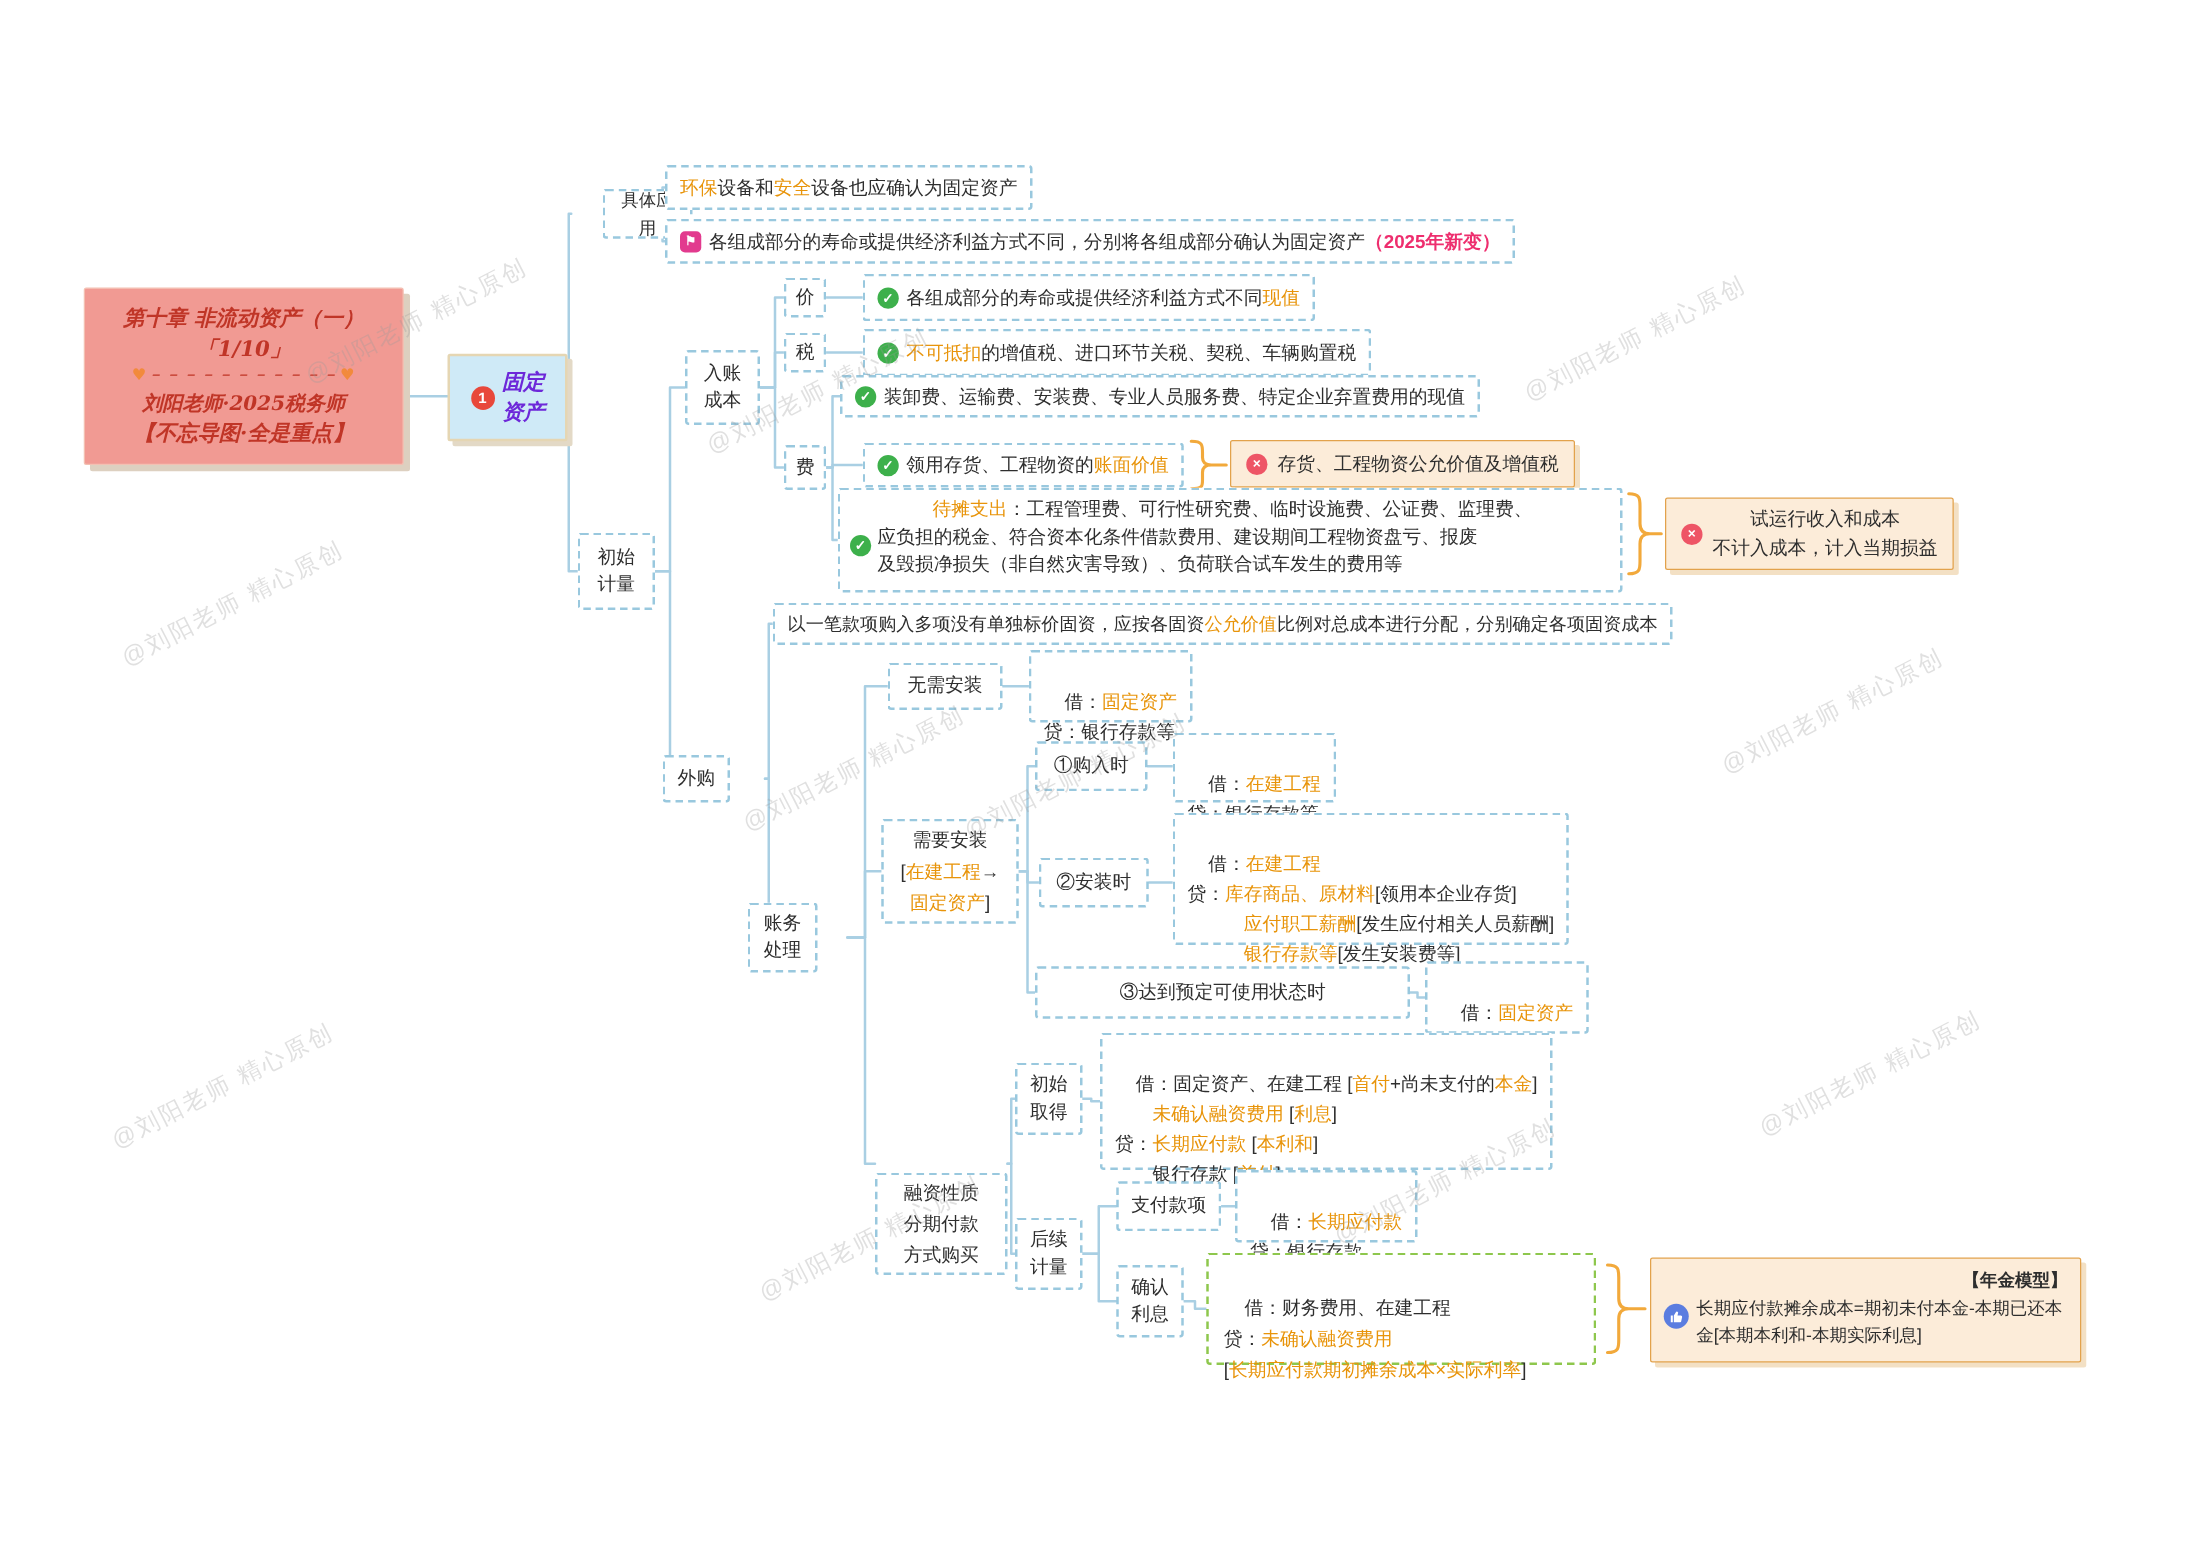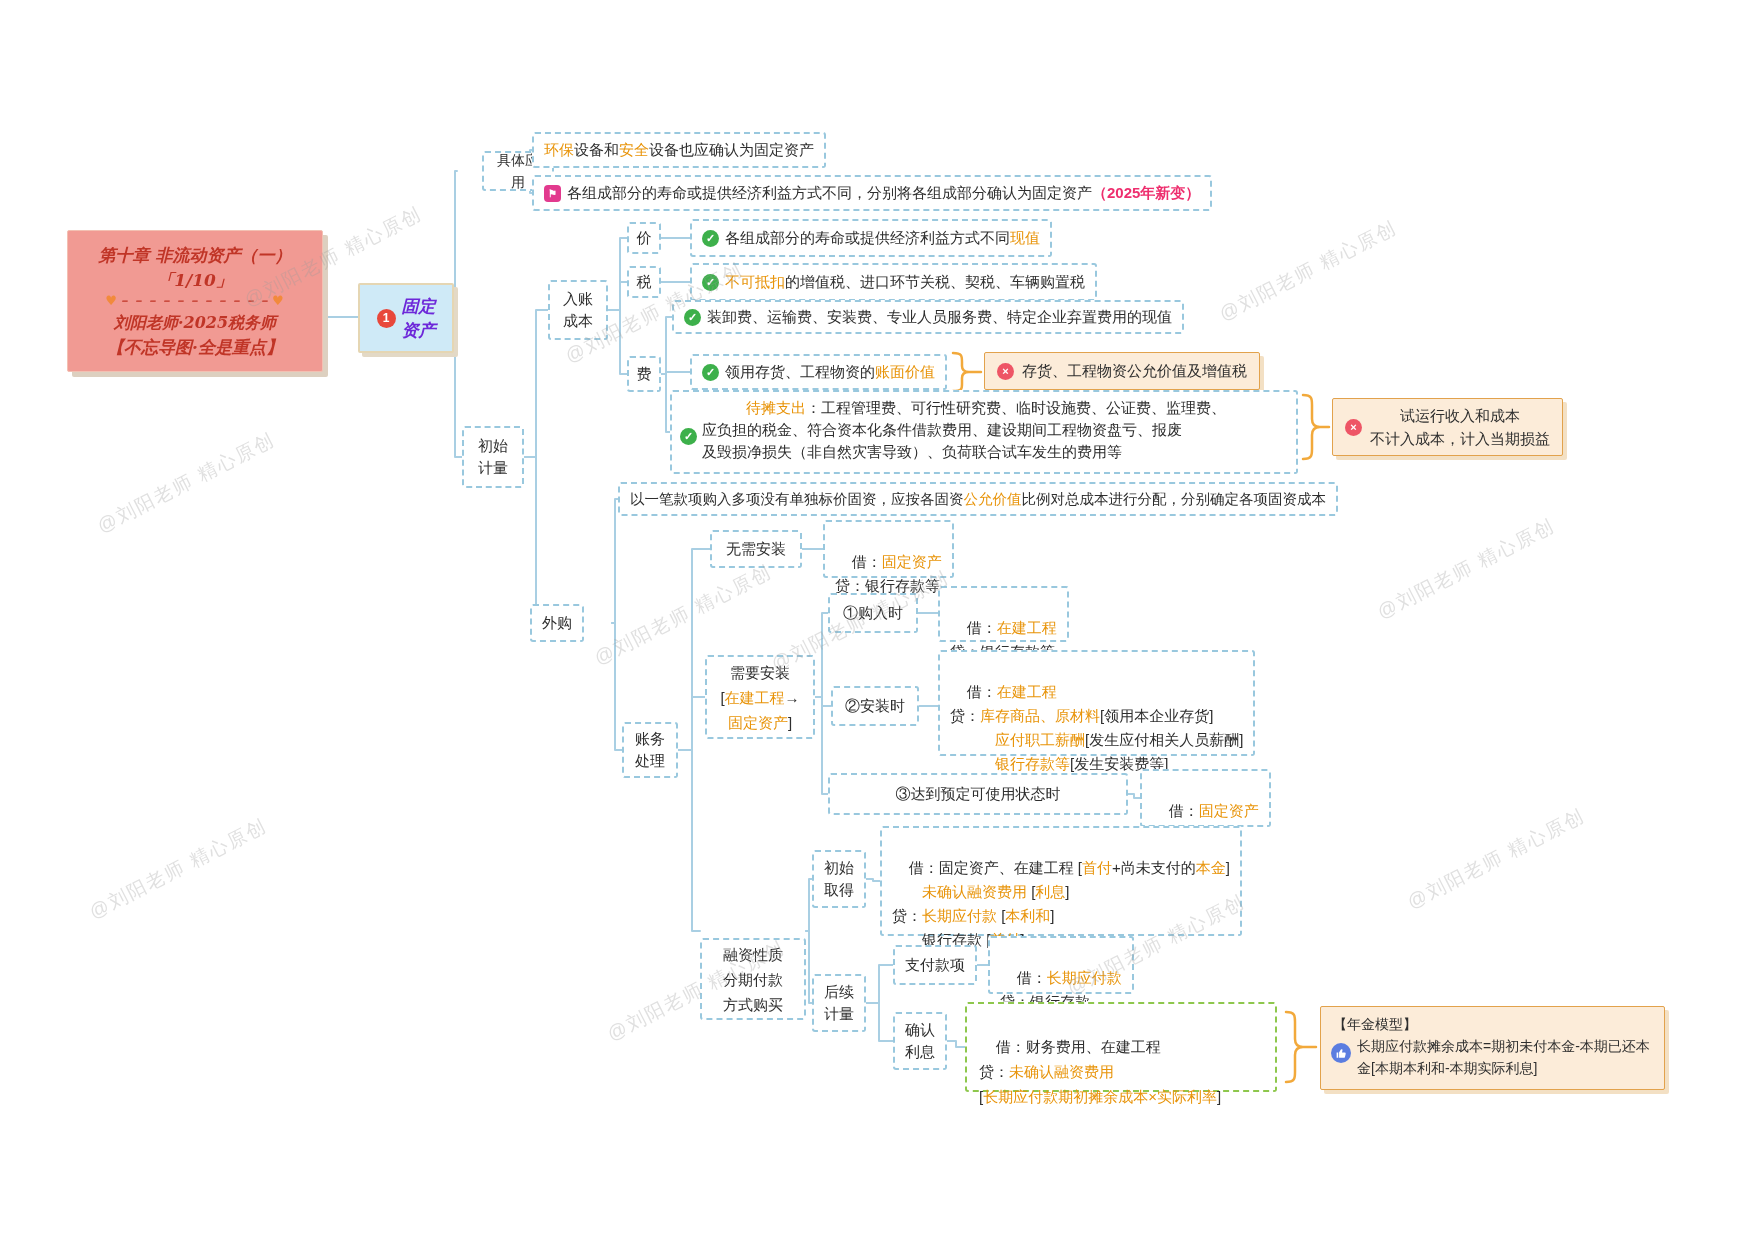--- a/index.html
+++ b/index.html
@@ -161,21 +161,21 @@
   <div class="peach peach-flex" style="left:1332px;top:398px;height:58px;">
     <span class="ic ic-cross">×</span>
     <span class="center2">试运行收入和成本
 不计入成本，计入当期损益</span>
   </div>
 
   <div class="leaf" style="left:618px;top:482px;height:34px;font-size:14.5px;">
     <span class="rich"><span>以一笔款项购入多项没有单独标价固资，应按各固资</span><span class="hl-o">公允价值</span><span>比例对总成本进行分配，分别确定各项固资成本</span></span>
   </div>
   <div class="node" style="left:530px;top:604px;width:54px;height:38px;">外购</div>
-  <div class="node" style="left:622px;top:722px;width:56px;height:56px;">账务
+  <div class="node" style="left:598px;top:722px;width:56px;height:56px;">账务
 处理</div>
 
   <div class="node" style="left:710px;top:530px;width:92px;height:38px;">无需安装</div>
   <div class="entry" style="left:823px;top:520px;height:58px;">
     <span class="rich"><span>借：</span><span class="hl-o">固定资产</span><span>
 贷：银行存款等</span></span>
   </div>
 
   <div class="node" style="left:705px;top:655px;width:110px;height:84px;line-height:25px;">
     <span class="rich" style="text-align:center;"><span>需要安装
@@ -225,21 +225,21 @@
 贷：</span><span class="hl-o">未确认融资费用</span><span>
 [</span><span class="hl-o">长期应付款期初摊余成本×实际利率</span><span>]</span></span>
   </div>
 
   <div class="peach" style="left:1320px;top:1006px;width:345px;height:84px;position:absolute;padding:6px 10px 6px 12px;font-size:14px;line-height:22px;">
     <span class="ic ic-thumb" style="position:absolute;left:10px;top:36px;">
       <svg width="13" height="13" viewBox="0 0 24 24">
           <path d="M3 10h3v10H3zM7.5 20h8.8c1 0 1.9-.7 2.1-1.7l1.4-6A2 2 0 0 0 17.8 10h-4.9l.8-3.3A1.8 1.8 0 0 0 10.5 5L7.5 10z" fill="#fff"></path>
         </svg>
     </span>
-    <div style="text-align:left;font-weight:normal;">【年金模型】</div>
+    <div style="text-align:right;font-weight:bold;">【年金模型】</div>
     <div style="padding-left:24px;">长期应付款摊余成本=期初未付本金-本期已还本金[本期本利和-本期实际利息]</div>
   </div>
 
   <span class="wm" style="left:88px;top:470px;">@刘阳老师 精心原创</span>
   <span class="wm" style="left:235px;top:244px;">@刘阳老师 精心原创</span>
   <span class="wm" style="left:556px;top:300px;">@刘阳老师 精心原创</span>
   <span class="wm" style="left:585px;top:602px;">@刘阳老师 精心原创</span>
   <span class="wm" style="left:762px;top:608px;">@刘阳老师 精心原创</span>
   <span class="wm" style="left:1210px;top:258px;">@刘阳老师 精心原创</span>
   <span class="wm" style="left:1368px;top:556px;">@刘阳老师 精心原创</span>

